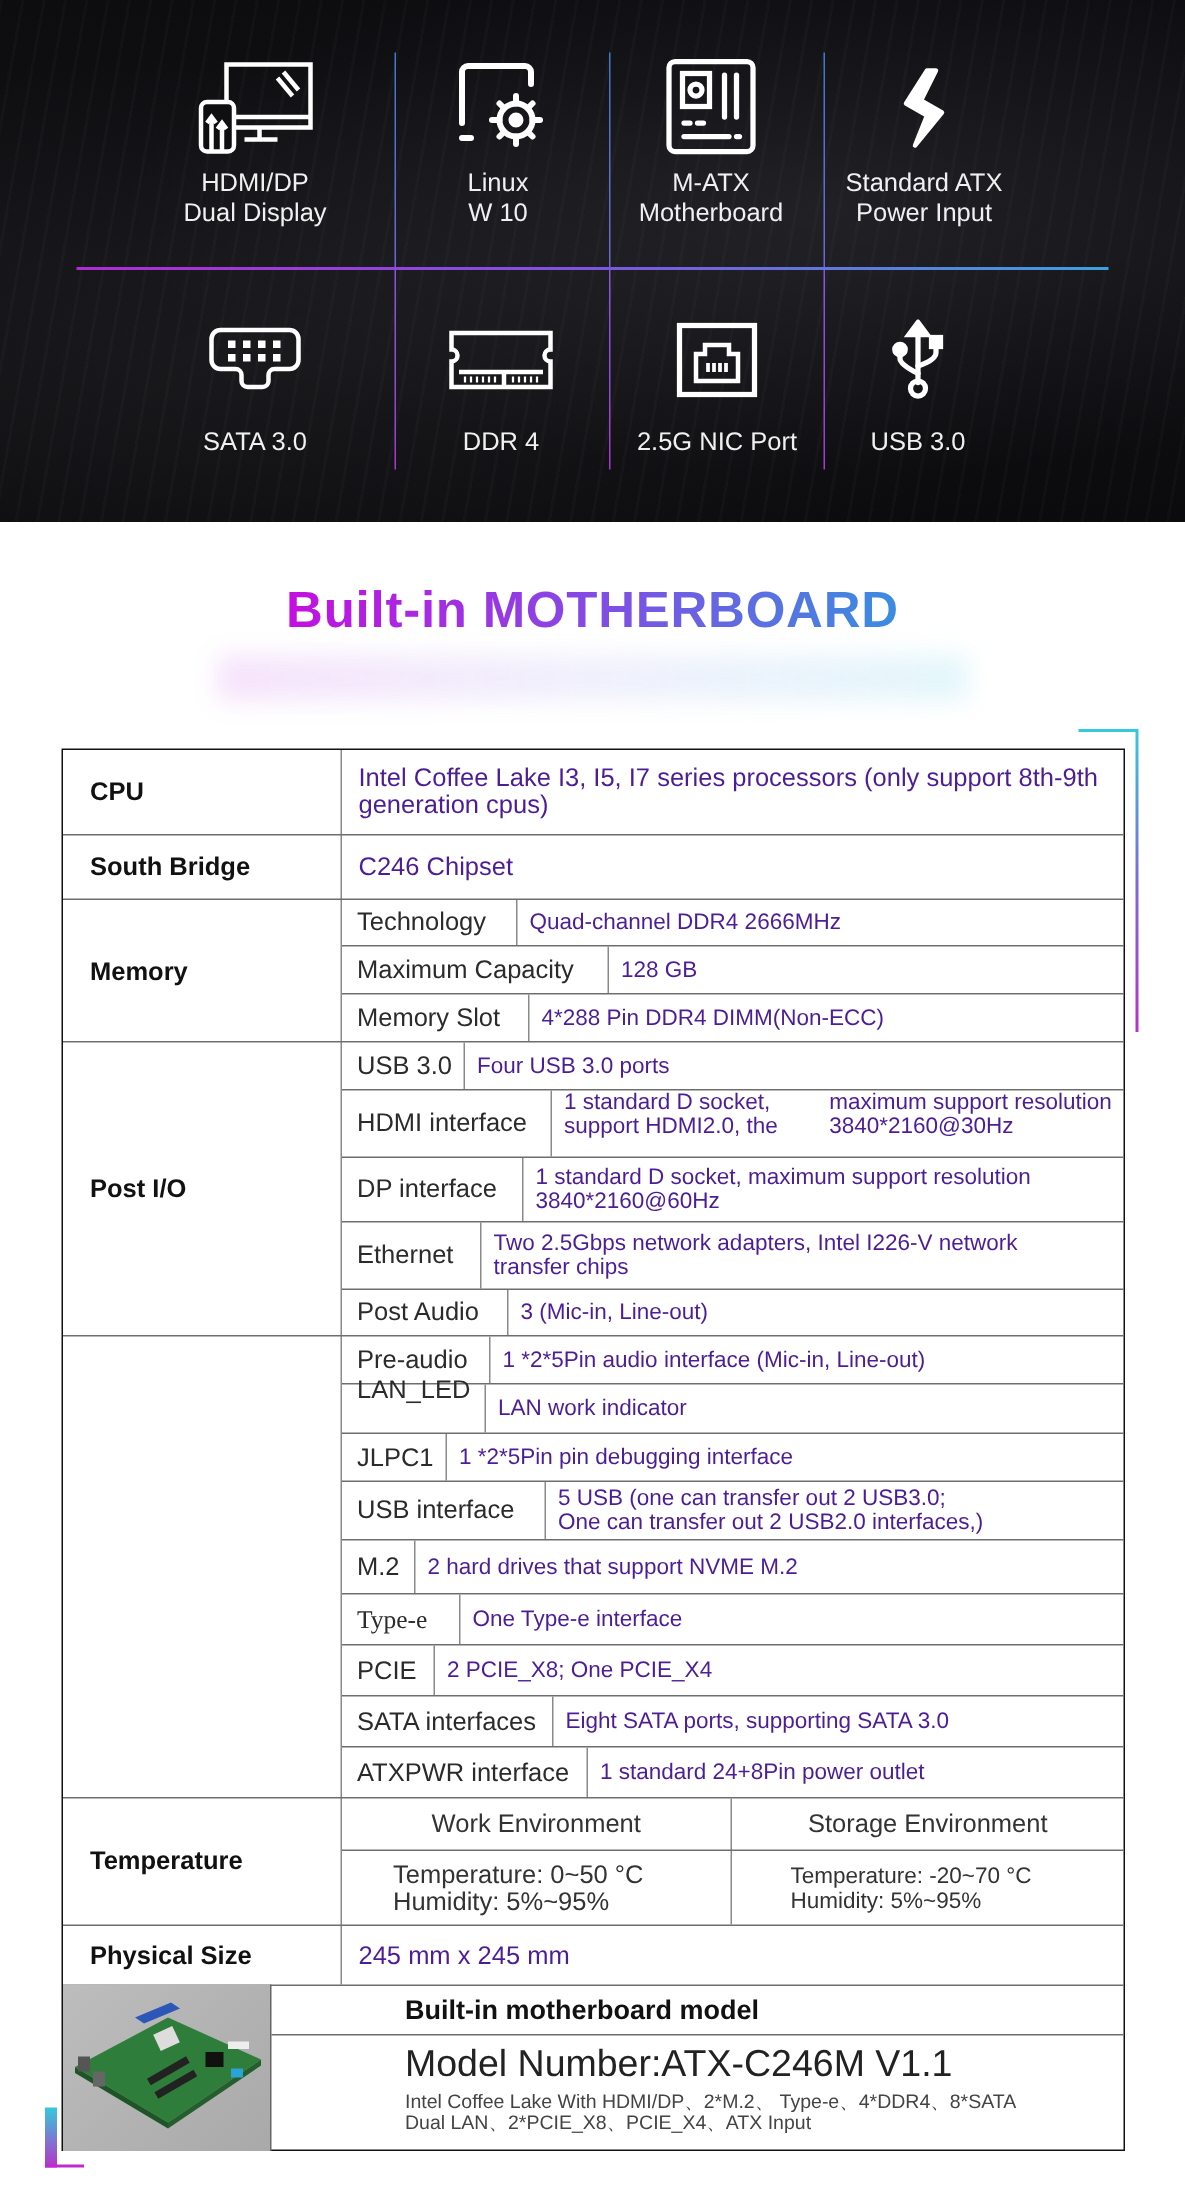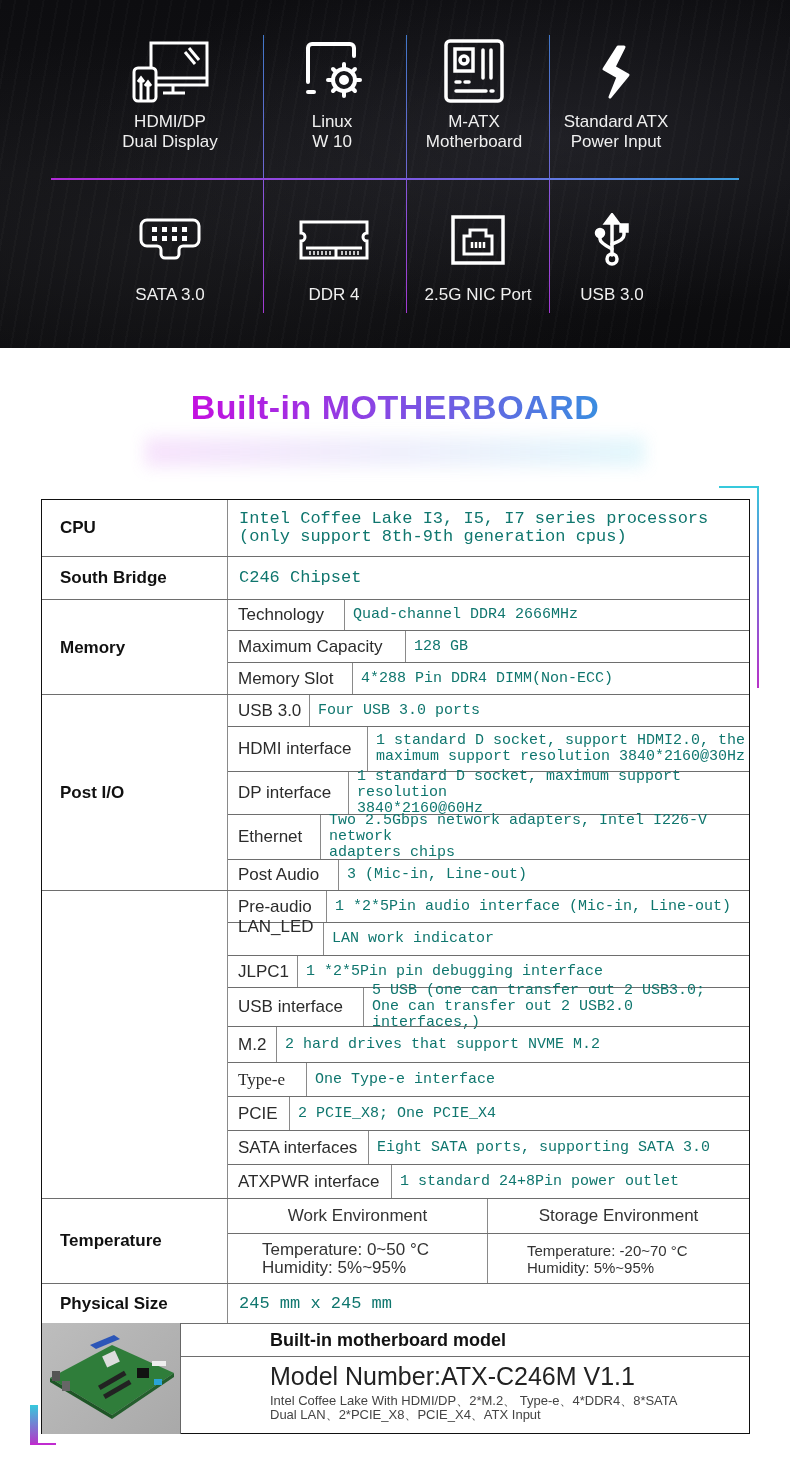--- a/index.html
+++ b/index.html
@@ -60,21 +60,21 @@
   
   .spec {
     position: absolute; left: 41px; top: 499px; width: 709px; height: 935px;
     border: 1.5px solid #111;
   }
   .cell { position: absolute; font-size: 17px; color: #333; display: flex; align-items: center; }
   .cat { font-weight: bold; color: #111; font-size: 17px; padding-left: 18px; }
   .hl { position: absolute; height: 1px; background: #6e6e6e; }
   .vl { position: absolute; width: 1px; background: #8a8a8a; }
   .k { font-size: 17px; color: #2b2b2b; padding-left: 10px; white-space: nowrap; }
-  .v { font-size: 15px; color: #0f766e; padding-left: 8px; line-height: 16px; font-family: Liberation Mono, monospace; }
+  .v { font-size: 15px; color: #4c1d95; padding-left: 8px; line-height: 16px; }
   .v.big { font-size: 17px; line-height: 18px; }
 
   .mb-img {
     position: absolute; left: 0; top: 823px; width: 138px; height: 111px;
     background: linear-gradient(135deg, #bdbdbd, #a9a9a9);
     overflow: hidden;
   }
   .mb-model-title { font-weight: bold; font-size: 18px; color: #111; }
   .mb-model-num { font-size: 25px; color: #222; }
   .mb-model-desc { font-size: 13px; color: #444; line-height: 14px; }
@@ -279,39 +279,39 @@
   <div class="hl" style="left:0; top:194px; width:707px;"></div>
 
   <div class="cell cat" style="left:0; top:195px; width:185px; height:195px;">Post I/O</div>
   <div class="cell k" style="left:186px; top:195px; width:80px; height:31px;">USB 3.0</div>
   <div class="vl" style="left:267px; top:195px; height:31px;"></div>
   <div class="cell v" style="left:268px; top:195px; width:439px; height:31px;">Four USB 3.0 ports</div>
   <div class="hl" style="left:186px; top:226px; width:521px;"></div>
 
   <div class="cell k" style="left:186px; top:227px; width:139px; height:44px;">HDMI interface</div>
   <div class="vl" style="left:325px; top:227px; height:44px;"></div>
-  <div class="cell v" style="left:326px; top:227px; width:381px; height:44px; flex-direction:column; align-items:flex-start; justify-content:center;">
+  <div class="cell v" style="left:326px; top:227px; width:381px; height:44px; flex-direction:row; align-items:flex-start; justify-content:center;">
     <span>1 standard D socket, support HDMI2.0, the</span>
     <span>maximum support resolution 3840*2160@30Hz</span>
   </div>
   <div class="hl" style="left:186px; top:271px; width:521px;"></div>
 
   <div class="cell k" style="left:186px; top:272px; width:120px; height:42px;">DP interface</div>
   <div class="vl" style="left:306px; top:272px; height:42px;"></div>
   <div class="cell v" style="left:307px; top:272px; width:400px; height:42px; flex-direction:column; align-items:flex-start; justify-content:center;">
     <span>1 standard D socket, maximum support resolution</span>
     <span>3840*2160@60Hz</span>
   </div>
   <div class="hl" style="left:186px; top:314px; width:521px;"></div>
 
   <div class="cell k" style="left:186px; top:315px; width:92px; height:44px;">Ethernet</div>
   <div class="vl" style="left:278px; top:315px; height:44px;"></div>
   <div class="cell v" style="left:279px; top:315px; width:428px; height:44px; flex-direction:column; align-items:flex-start; justify-content:center;">
     <span>Two 2.5Gbps network adapters, Intel I226-V network</span>
-    <span>adapters chips</span>
+    <span>transfer chips</span>
   </div>
   <div class="hl" style="left:186px; top:359px; width:521px;"></div>
 
   <div class="cell k" style="left:186px; top:360px; width:110px; height:30px;">Post Audio</div>
   <div class="vl" style="left:296px; top:360px; height:30px;"></div>
   <div class="cell v" style="left:297px; top:360px; width:410px; height:30px;">3 (Mic-in, Line-out)</div>
   <div class="hl" style="left:0; top:390px; width:707px;"></div>
 
 
   <div class="cell k" style="left:186px; top:391px; width:98px; height:31px;">Pre-audio</div>

